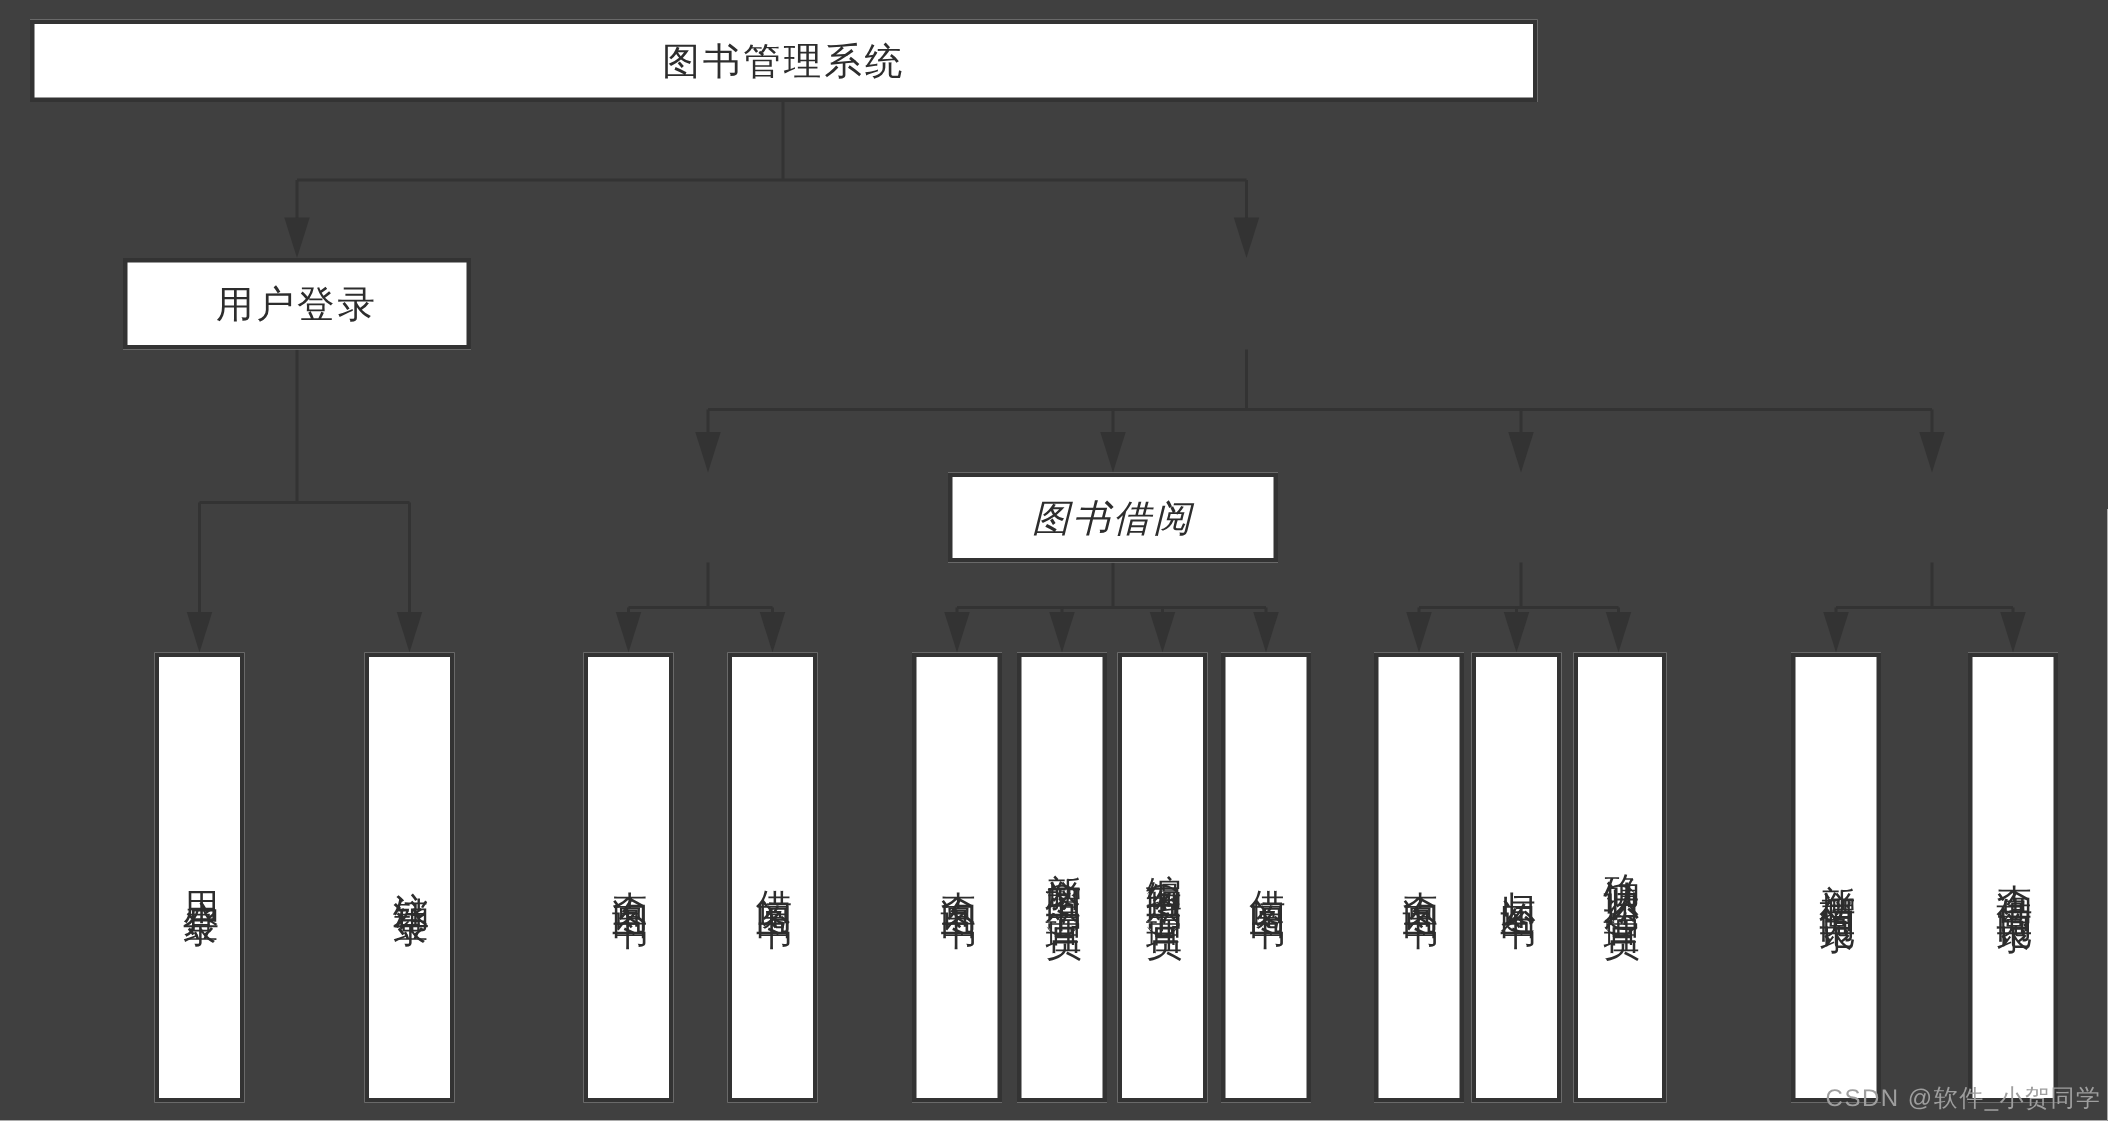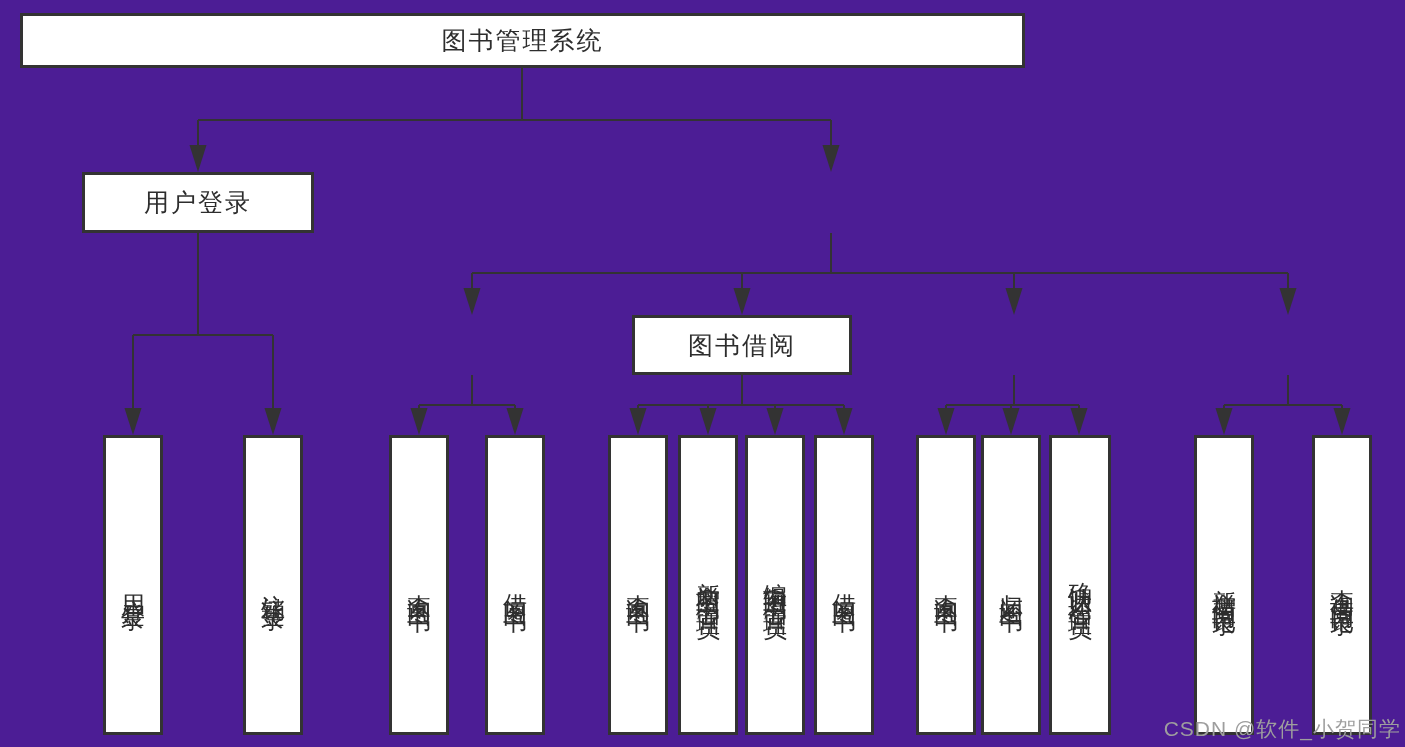--- a/index.html
+++ b/index.html
@@ -5,21 +5,21 @@
   html, body {
     margin: 0;
     padding: 0;
     background: #ffffff;
     font-family: "Liberation Sans", sans-serif;
   }
   .stage {
     position: relative;
     width: 1405px;
     height: 747px;
-    background: #4c1d95;
+    background: #404040;
     overflow: hidden;
   }
   .connectors {
     position: absolute;
     left: 0;
     top: 0;
     z-index: 0;
   }
   .box {
     position: absolute;
@@ -43,21 +43,21 @@
     font-size: 24px;
     letter-spacing: 5px;
     line-height: 1;
     white-space: nowrap;
   }
   .watermark {
     position: absolute;
     right: 4px;
     bottom: 4px;
     z-index: 2;
-    font-size: 21px;
+    font-size: 16px;
     color: #9e9e9e;
     letter-spacing: 1px;
     white-space: nowrap;
   }
 </style>
 </head>
 <body>
 
 <div class="stage">
 
@@ -110,21 +110,21 @@
         <polygon points="1215.5,408 1232.5,408 1224,435"></polygon>
         <line x1="1342" y1="405" x2="1342" y2="410" stroke="#333333" stroke-width="2"></line>
         <polygon points="1333.5,408 1350.5,408 1342,435"></polygon>
       </g>
   </svg>
 
   <div class="box h" style="left:20px; top:13px; width:1005px; height:55px;">图书管理系统</div>
 
   <div class="box h" style="left:82px; top:172px; width:232px; height:61px;">用户登录</div>
 
-  <div class="box h" style="left:632px; top:315px; width:220px; height:60px;">图书借阅</div>
+  <div class="box h" style="left:632px; top:315px; width:220px; height:60px;font-style:italic;">图书借阅</div>
 
   <div class="box v" style="left:103px; top:435px; width:60px; height:300px;">
     <span class="vtext">用户登录</span>
   </div>
   <div class="box v" style="left:243px; top:435px; width:60px; height:300px;">
     <span class="vtext">注销登录</span>
   </div>
 
   <div class="box v" style="left:389px; top:435px; width:60px; height:300px;">
     <span class="vtext">查询图书</span>

